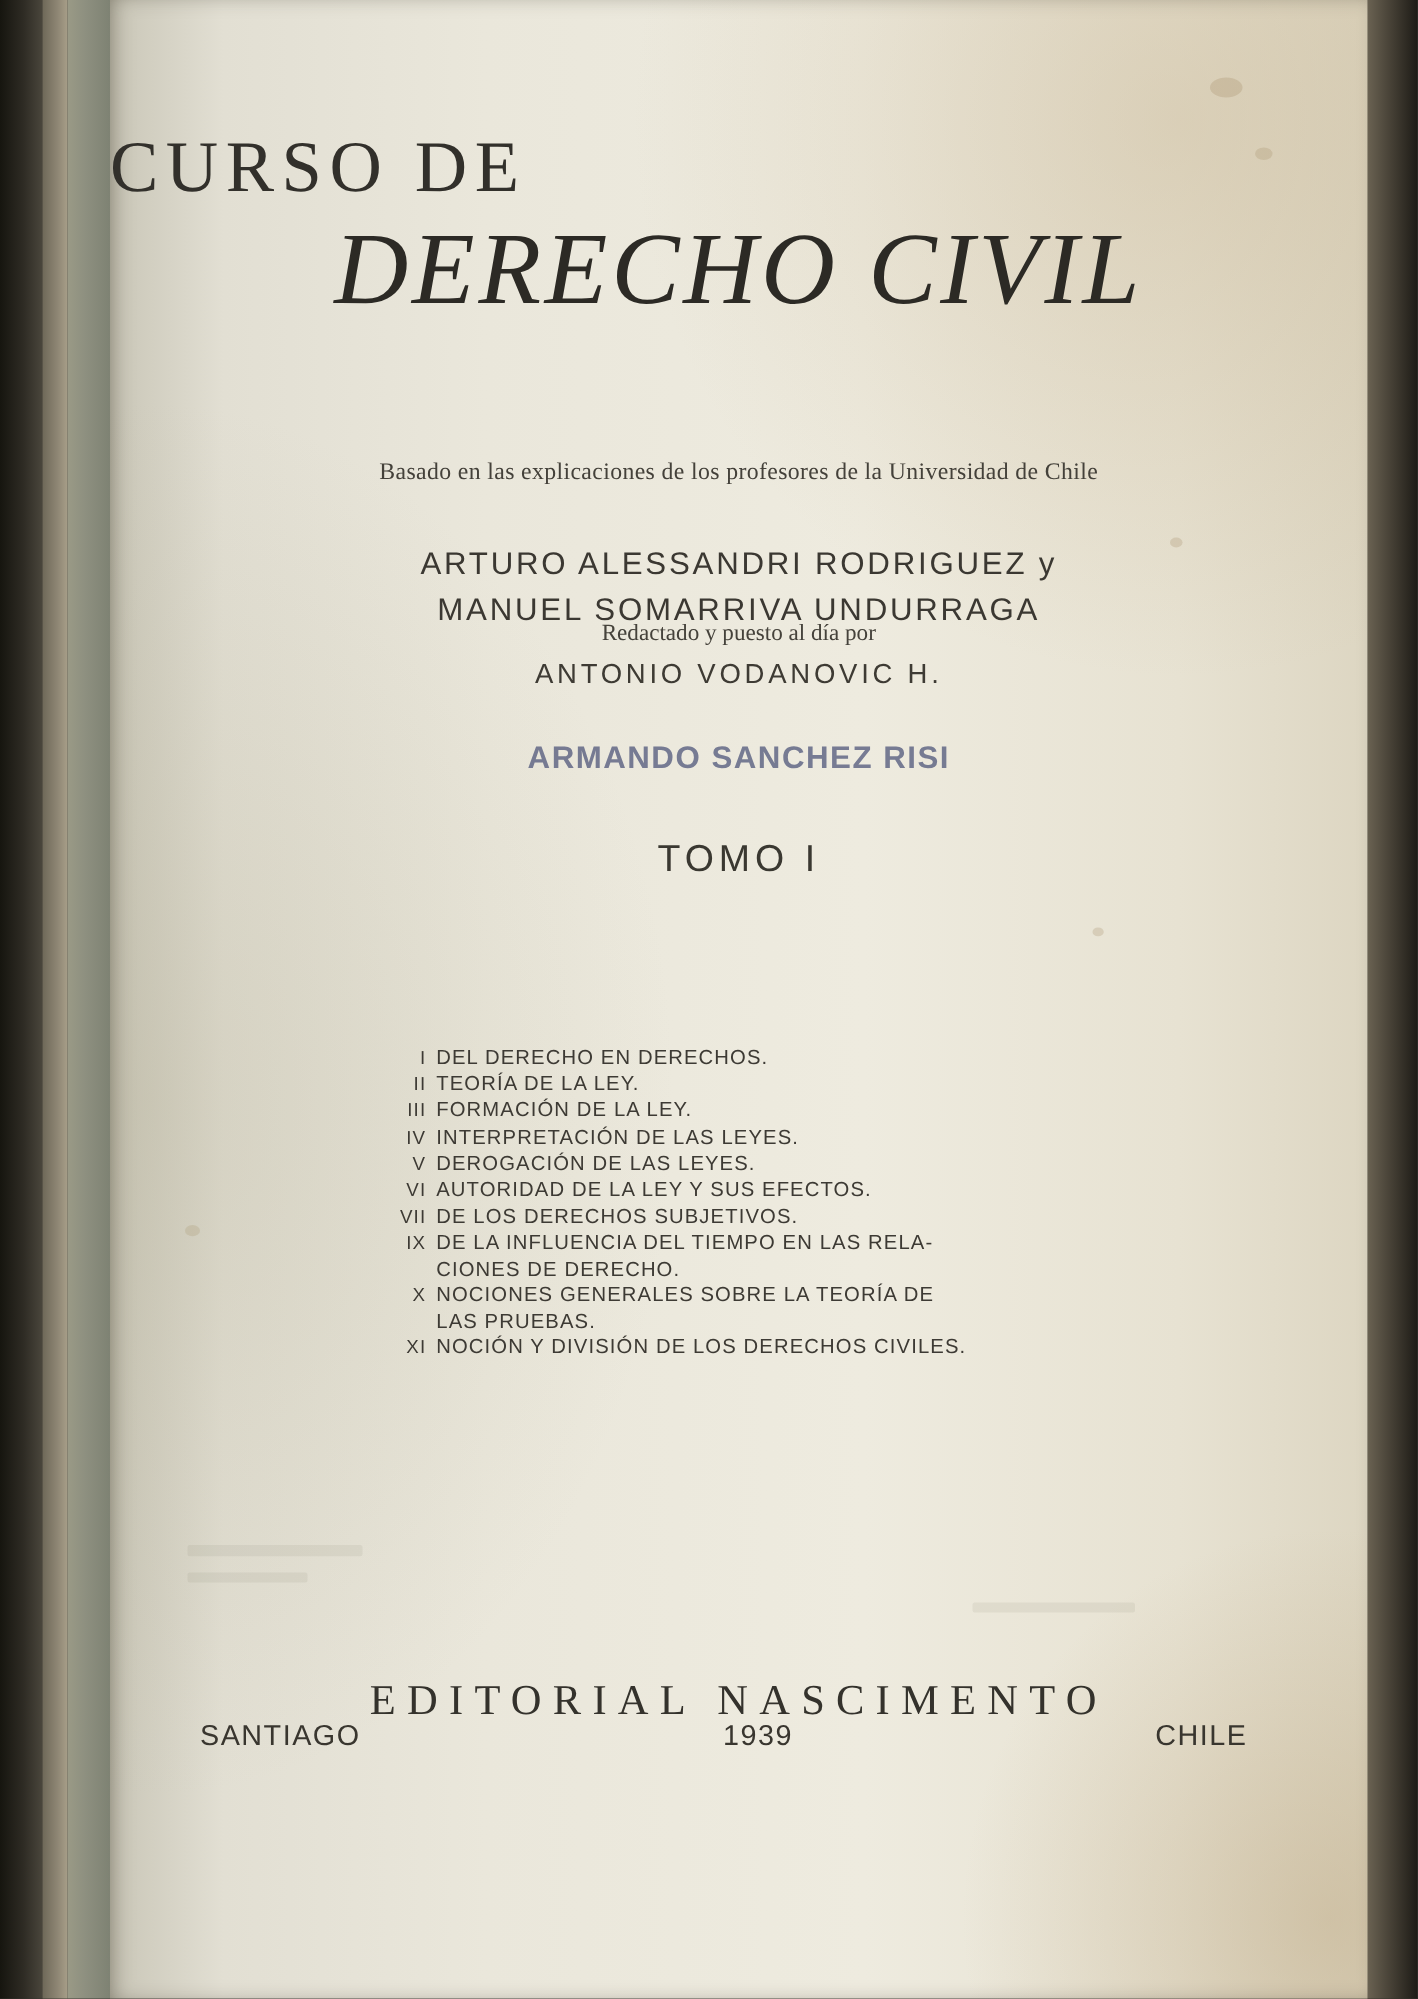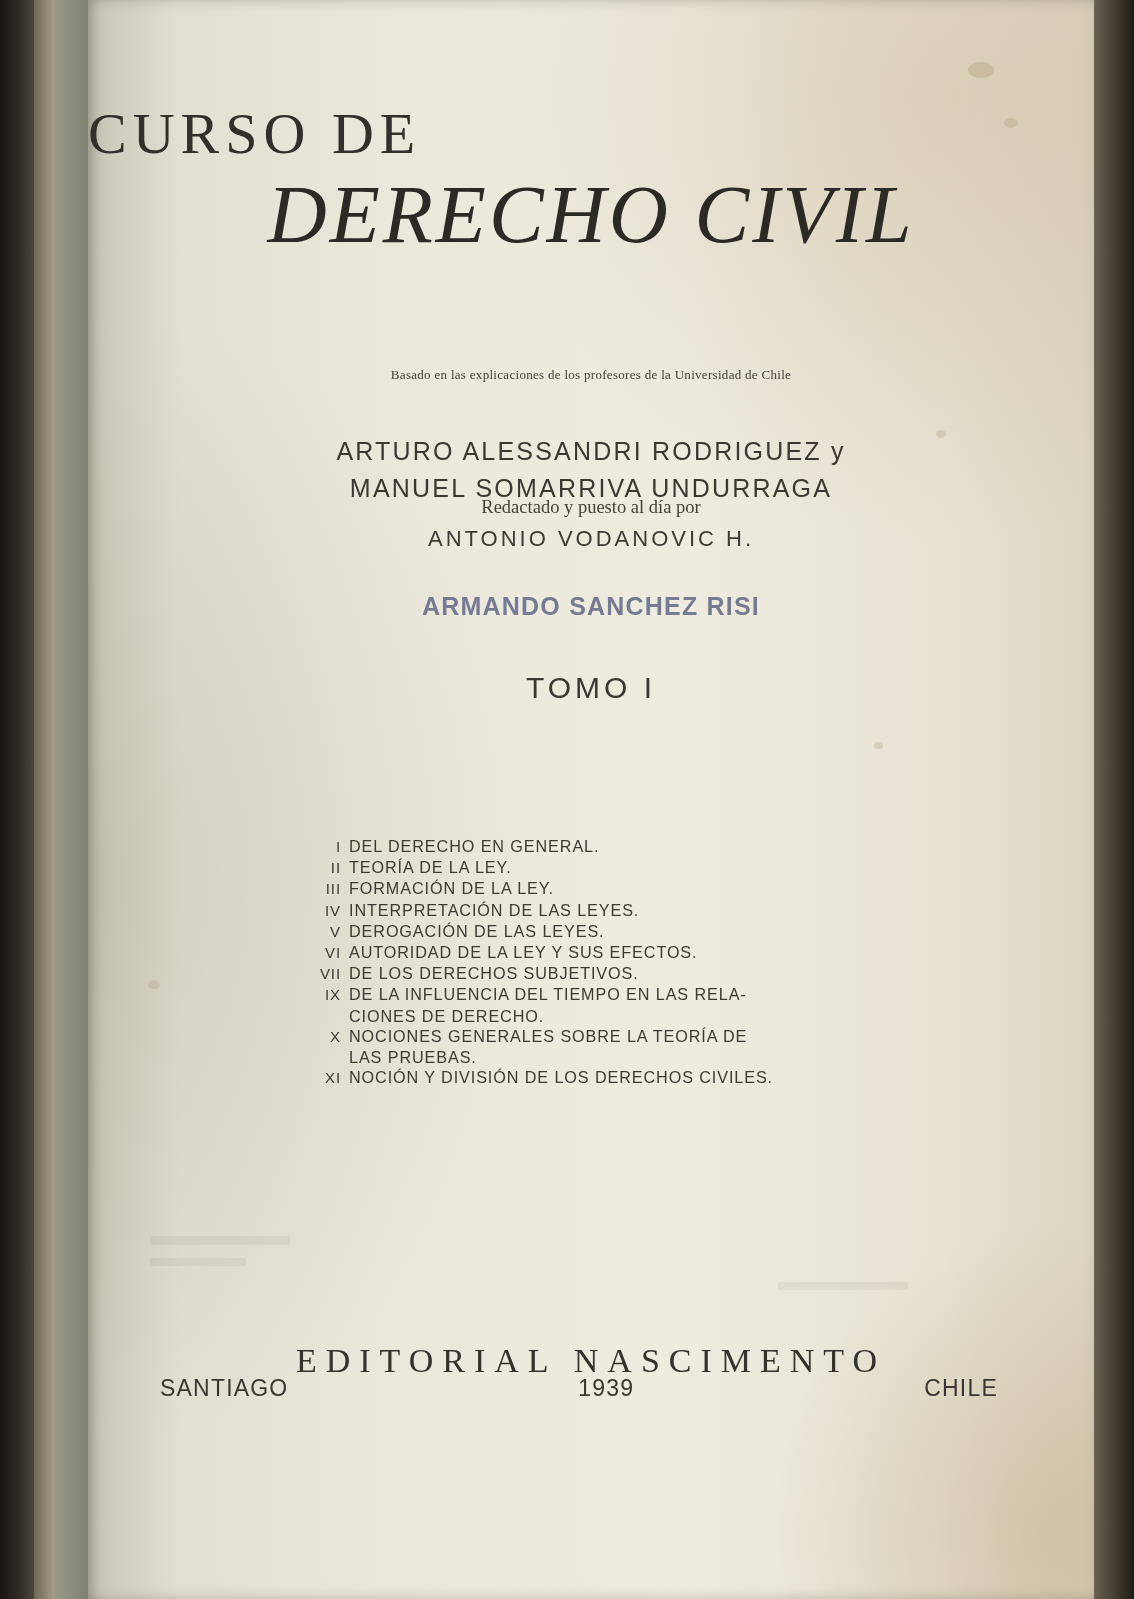--- a/index.html
+++ b/index.html
@@ -88,21 +88,21 @@
     letter-spacing: 3px;
     color: #2c2a25;
     font-family: "Liberation Serif", serif;
     font-style: italic;
   }
 
   
   #based-on {
     position: absolute; left: 0; right: 0; top: 367px;
     text-align: center;
-    font-size: 13px;
+    font-size: 19px;
     letter-spacing: 0.3px;
     color: #44413a;
     font-family: "Liberation Serif", serif;
   }
   .author {
     position: absolute; left: 0; right: 0;
     text-align: center;
     font-size: 25px;
     letter-spacing: 2.2px;
     color: #3b3832;
@@ -239,21 +239,21 @@
       <div id="editor-name">ANTONIO VODANOVIC H.</div>
 
       <div id="ownership-stamp">ARMANDO SANCHEZ RISI</div>
 
       <div id="volume">TOMO I</div>
 
       <div id="contents">
 
       <div class="toc-row">
             <span class="toc-num">I</span>
-            <span class="toc-text">DEL DERECHO EN GENERAL.</span>
+            <span class="toc-text">DEL DERECHO EN DERECHOS.</span>
           </div>
           <div class="toc-row">
             <span class="toc-num">II</span>
             <span class="toc-text">TEORÍA DE LA LEY.</span>
           </div>
           <div class="toc-row">
             <span class="toc-num">III</span>
             <span class="toc-text">FORMACIÓN DE LA LEY.</span>
           </div>
           <div class="toc-row">

